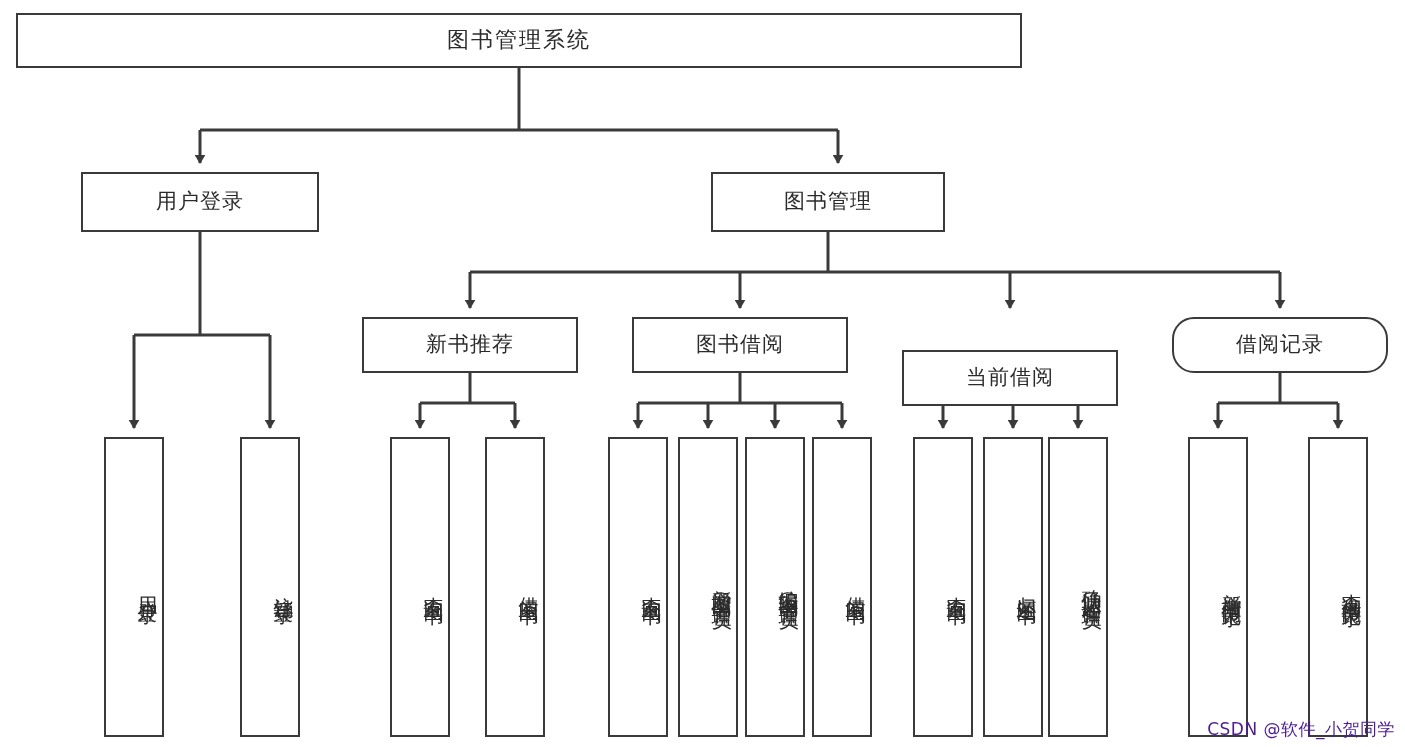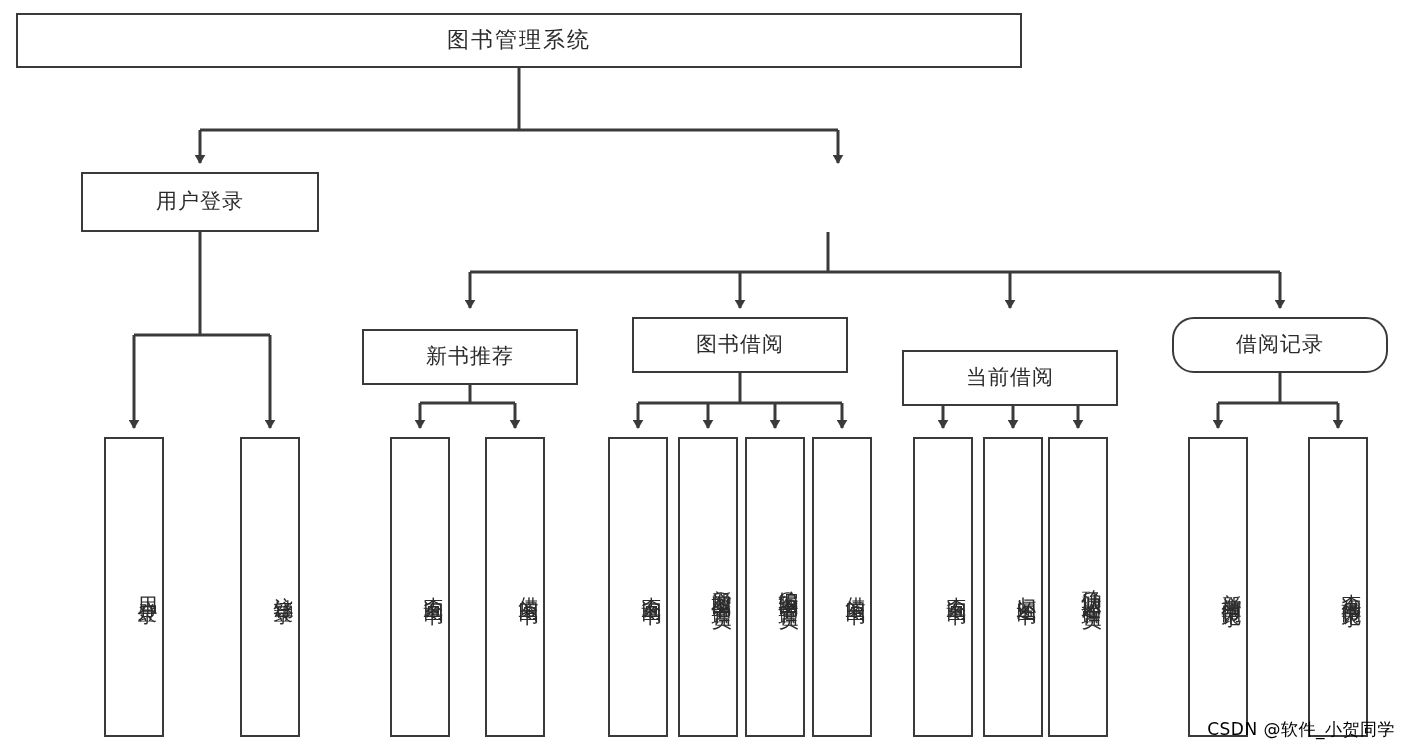--- a/index.html
+++ b/index.html
@@ -57,21 +57,21 @@
   }
   .node.leaf .leaf-label {
     display: block;
     text-align: center;
   }
   .watermark {
     position: absolute;
     right: 10px;
     bottom: 6px;
     font-size: 17px;
-    color: #000000;
+    color: #4c1d95;
     letter-spacing: 0.5px;
     white-space: nowrap;
     user-select: none;
   }
 </style>
 </head>
 <body>
 
 <div id="canvas">
 
@@ -126,22 +126,25 @@
     </g>
   </svg>
 
   <div class="node horiz root" style="left:16px; top:13px; width:1006px; height:55px;">
     <span>图书管理系统</span>
   </div>
 
   <div class="node horiz" style="left:81px; top:172px; width:238px; height:60px;">
     <span>用户登录</span>
   </div>
+  <div class="node horiz" style="left:711px; top:172px; width:234px; height:60px;">
+    <span>图书管理</span>
+  </div>
 
-  <div class="node horiz" style="left:362px; top:317px; width:216px; height:56px;margin-top:12px;">
+  <div class="node horiz" style="left:362px; top:317px; width:216px; height:56px;">
     <span>新书推荐</span>
   </div>
   <div class="node horiz" style="left:632px; top:317px; width:216px; height:56px;">
     <span>图书借阅</span>
   </div>
   <div class="node horiz" style="left:902px; top:317px; width:216px; height:56px;margin-top:33px;">
     <span>当前借阅</span>
   </div>
   <div class="node horiz" style="left:1172px; top:317px; width:216px; height:56px;border-radius:22px;">
     <span>借阅记录</span>

